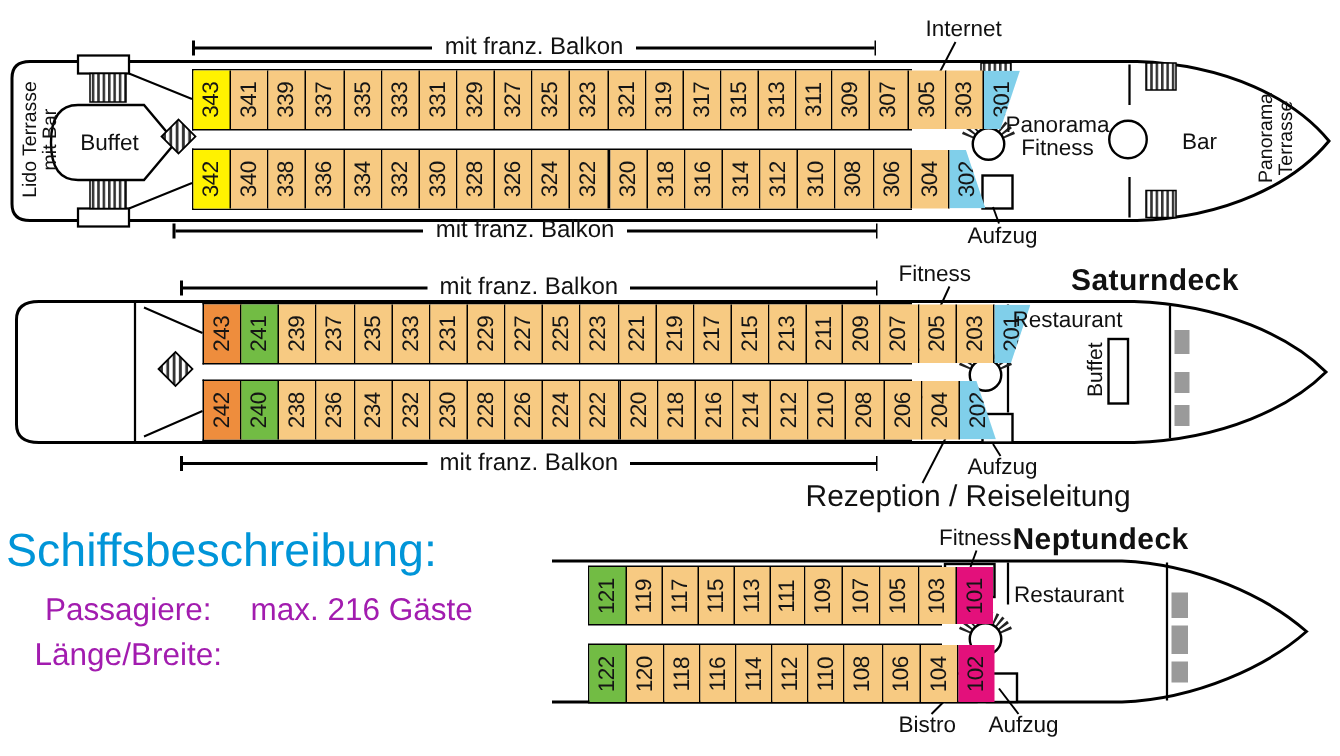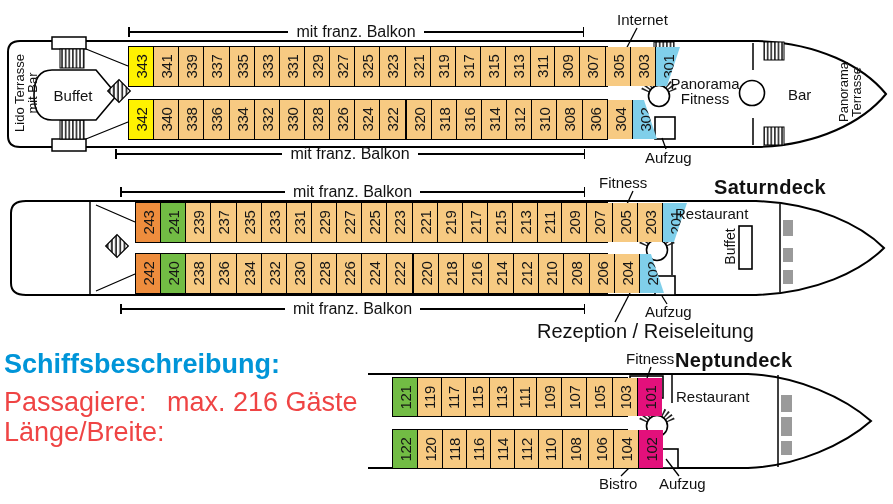--- a/index.html
+++ b/index.html
@@ -31,22 +31,22 @@
   .balkon .tick{width:1.5px;height:10px;background:#000;}
   .balkon .btext{padding:0 8px;font-size:16px;white-space:nowrap;}
 
   .lbl{position:absolute;font-size:15px;white-space:nowrap;}
   .deck-title{position:absolute;font-size:20px;font-weight:bold;letter-spacing:0.3px;white-space:nowrap;}
   .center2{text-align:center;line-height:15px;}
   .vlabel{position:absolute;transform:rotate(-90deg);transform-origin:center;text-align:center;
           font-size:13px;line-height:13px;white-space:nowrap;}
 
   .info{position:absolute;left:4px;top:349px;}
-  .info-title{font-size:27px;font-weight:bold;color:var(--col-heading,#0095D8);margin-bottom:7px;}
-  .info-row{display:flex;font-size:27px;line-height:30px;color:#ef4444;}
+  .info-title{font-size:31px;font-weight:normal;color:var(--col-heading,#0095D8);margin-bottom:7px;}
+  .info-row{display:flex;font-size:21px;line-height:30px;color:#a21caf;text-align:center;}
   .info-label{width:163px;}
 </style>
 </head>
 <body>
 
 <div id="app">
 
   <svg id="bg" width="893" height="504" viewBox="0 0 893 504">
     <defs>
       <pattern id="vs" width="3.6" height="4" patternUnits="userSpaceOnUse">

